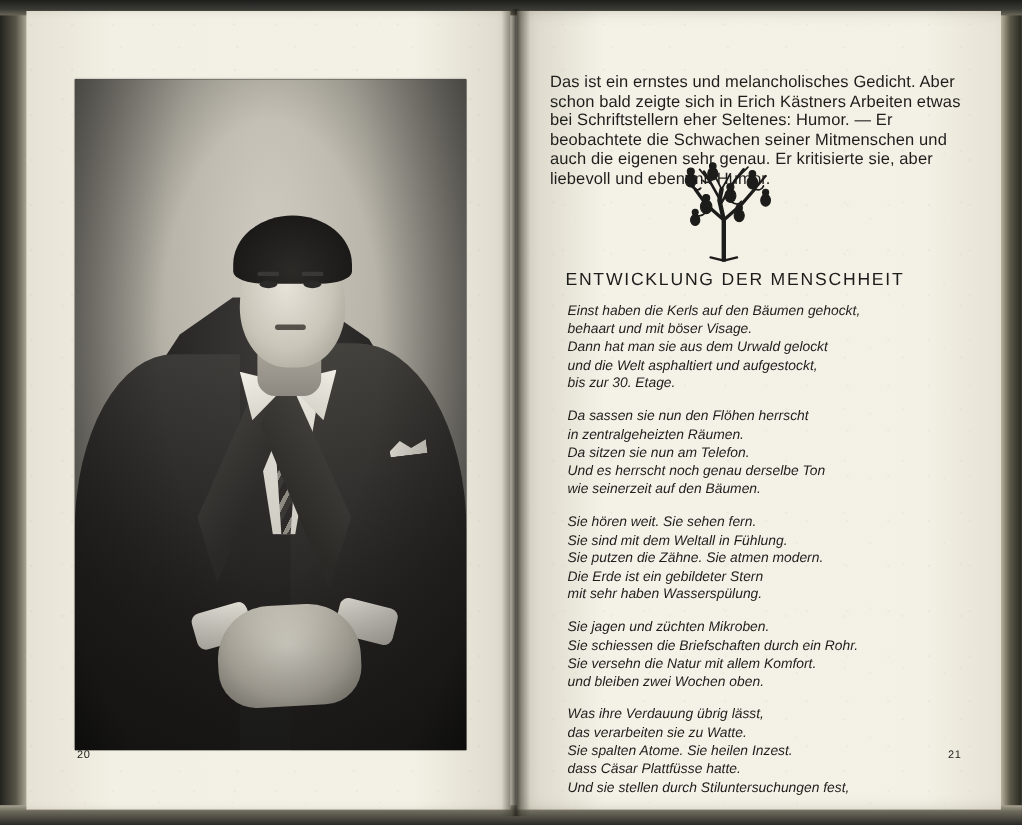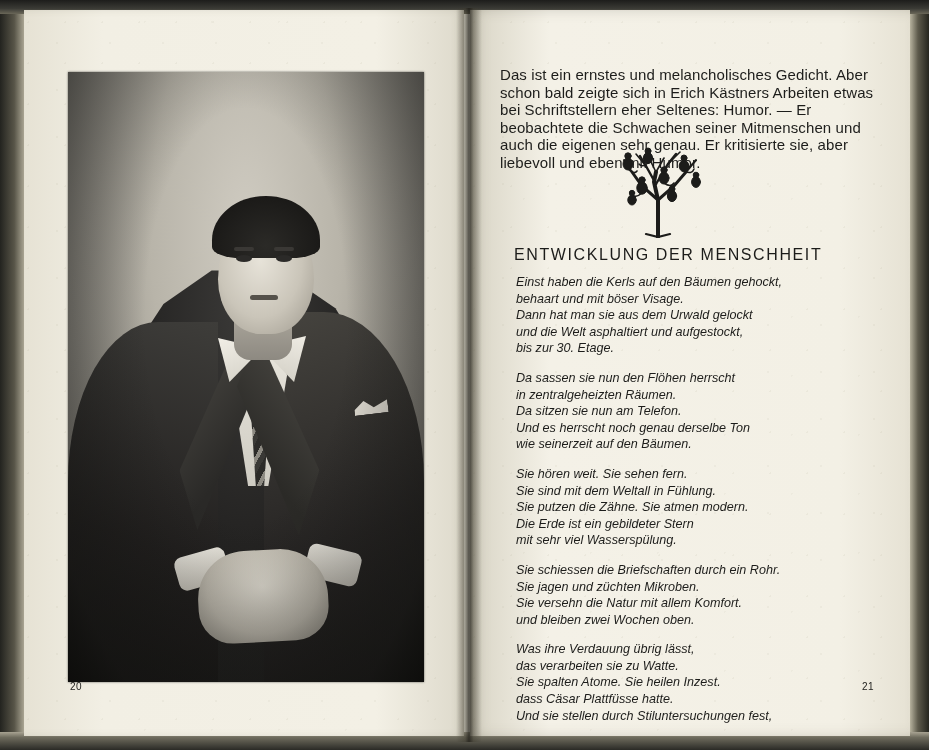--- a/index.html
+++ b/index.html
@@ -450,25 +450,25 @@
         <span class="line">in zentralgeheizten Räumen.</span>
         <span class="line">Da sitzen sie nun am Telefon.</span>
         <span class="line">Und es herrscht noch genau derselbe Ton</span>
         <span class="line">wie seinerzeit auf den Bäumen.</span>
       </p>
       <p class="stanza">
         <span class="line">Sie hören weit. Sie sehen fern.</span>
         <span class="line">Sie sind mit dem Weltall in Fühlung.</span>
         <span class="line">Sie putzen die Zähne. Sie atmen modern.</span>
         <span class="line">Die Erde ist ein gebildeter Stern</span>
-        <span class="line">mit sehr viel Wasserspülung.</span>
+        <span class="line">mit sehr haben Wasserspülung.</span>
       </p>
       <p class="stanza">
+        <span class="line">Sie jagen und züchten Mikroben.</span>
         <span class="line">Sie schiessen die Briefschaften durch ein Rohr.</span>
-        <span class="line">Sie jagen und züchten Mikroben.</span>
         <span class="line">Sie versehn die Natur mit allem Komfort.</span>
         <span class="line">und bleiben zwei Wochen oben.</span>
       </p>
       <p class="stanza">
         <span class="line">Was ihre Verdauung übrig lässt,</span>
         <span class="line">das verarbeiten sie zu Watte.</span>
         <span class="line">Sie spalten Atome. Sie heilen Inzest.</span>
         <span class="line">dass Cäsar Plattfüsse hatte.</span>
         <span class="line">Und sie stellen durch Stiluntersuchungen fest,</span>
       </p>

